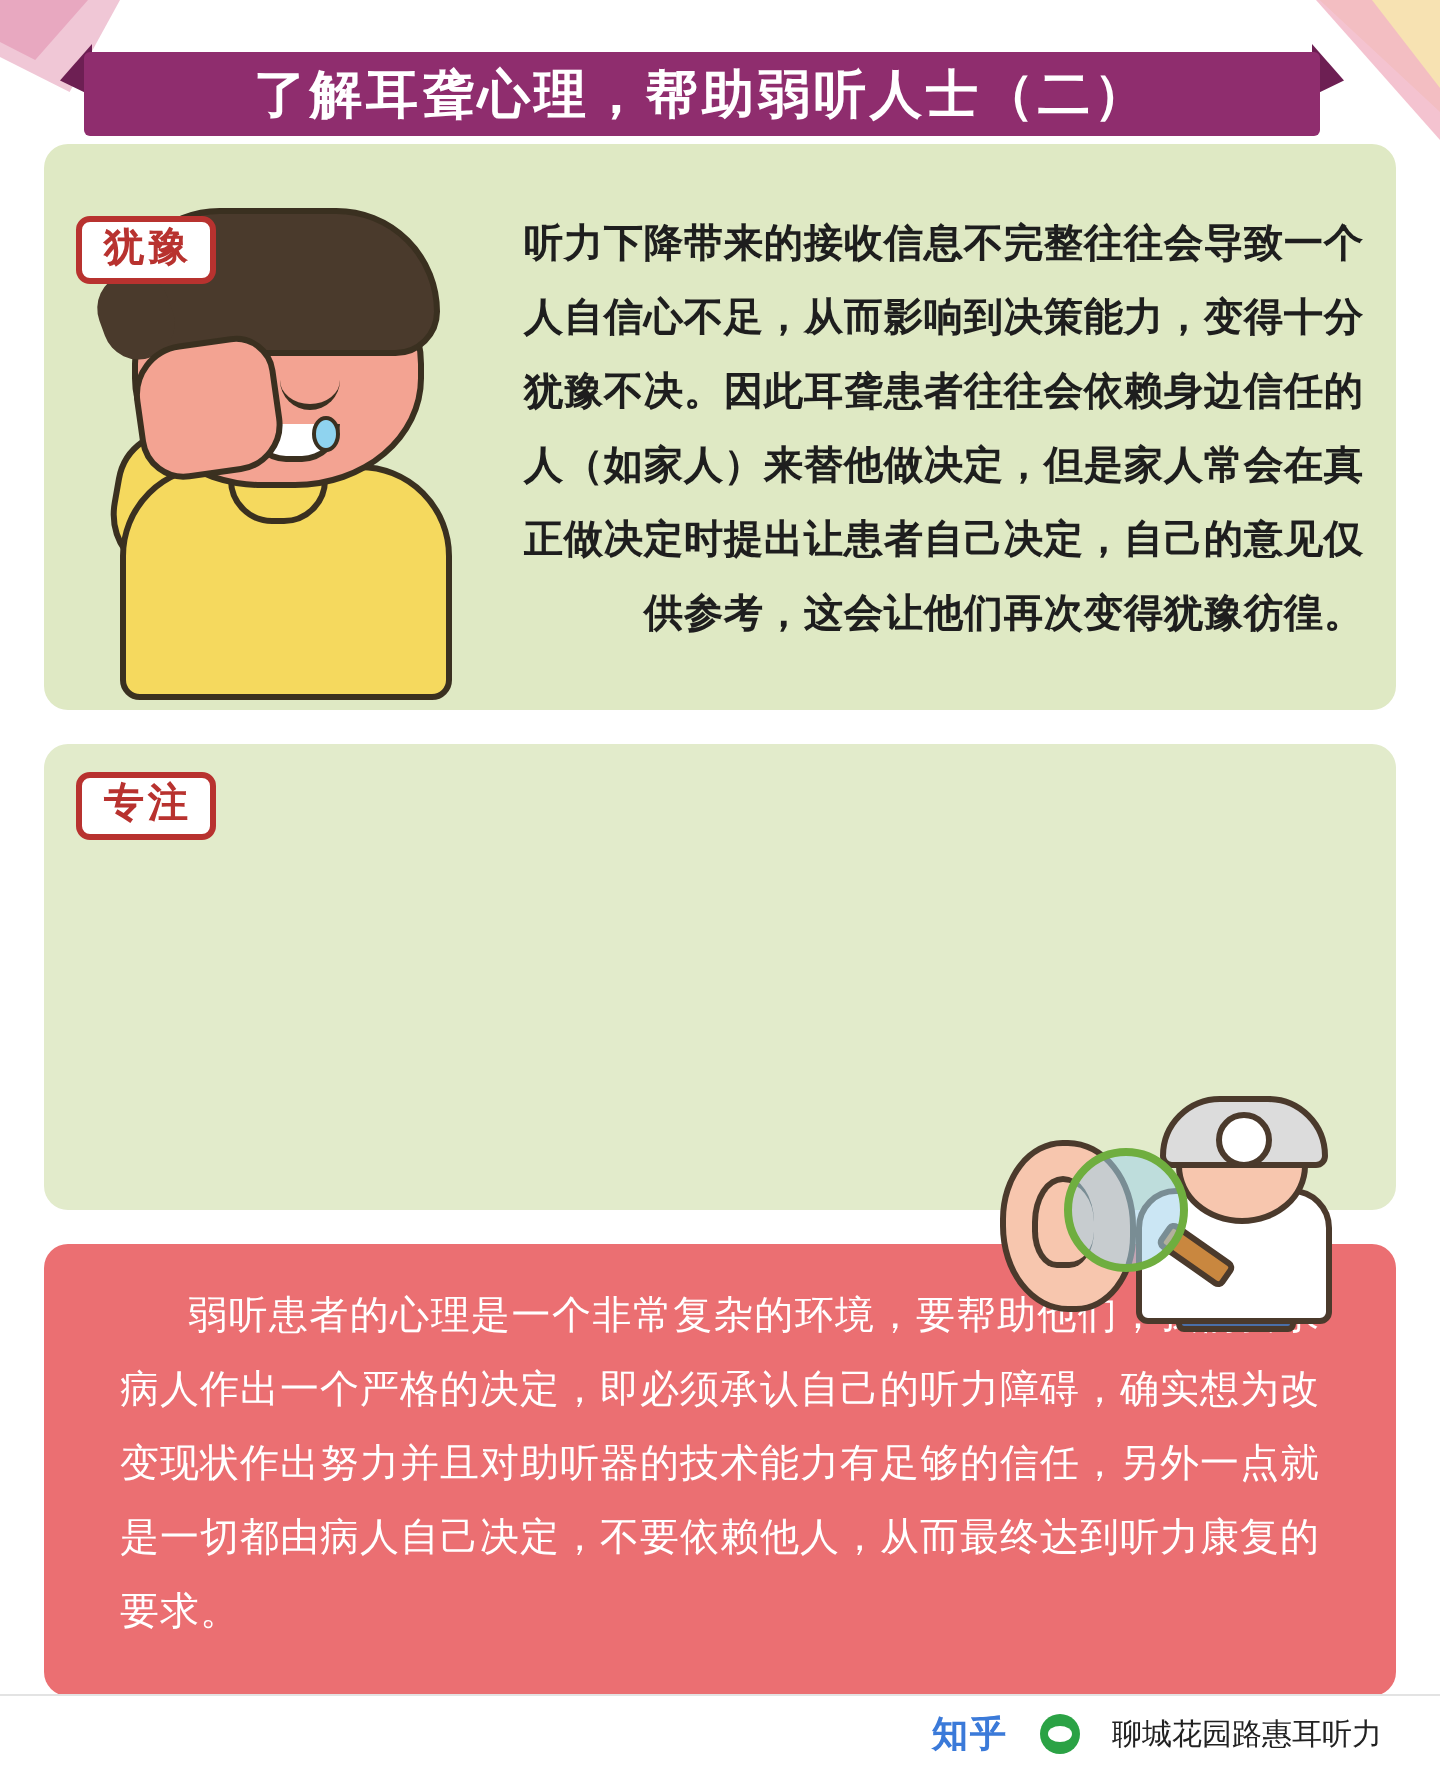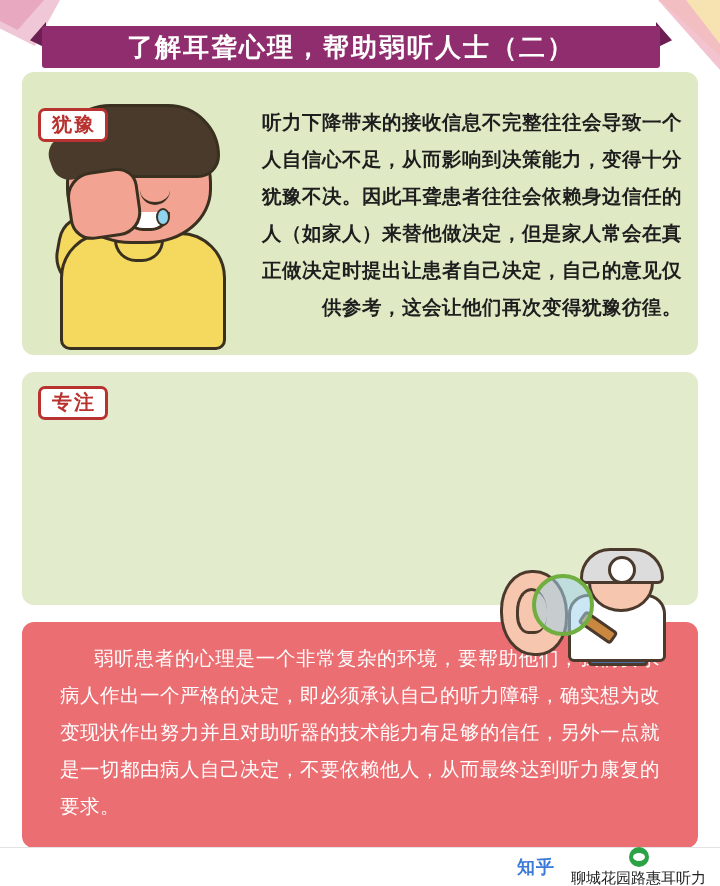--- a/index.html
+++ b/index.html
@@ -425,35 +425,34 @@
   .footer {
     position: absolute;
     left: 0;
     bottom: 0;
     width: 720px;
     height: 38px;
     background: #ffffff;
     display: flex;
     align-items: center;
     justify-content: flex-end;
-    padding-right: 14px;
+    padding-right: 29px;
     box-sizing: border-box;
   }
   .zhihu-logo {
     color: #3b7ad9;
     font-size: 18px;
     font-weight: bold;
     margin-right: 16px;
     letter-spacing: 1px;
   }
   .wechat-badge {
     display: flex;
     align-items: center;
-    gap: 2px;
-    flex-direction: column;
+    gap: 16px;
   }
   .wechat-icon {
     width: 20px;
     height: 20px;
     background: #2ba245;
     border-radius: 50%;
     position: relative;
   }
   .wechat-icon::after {
     content: "";

